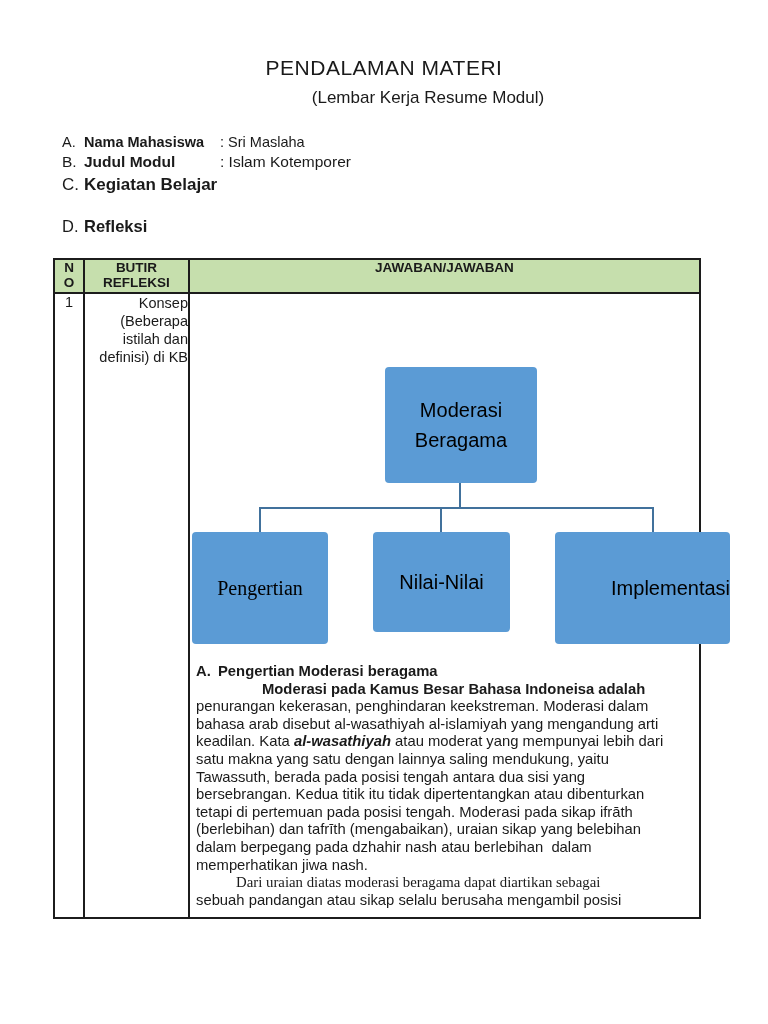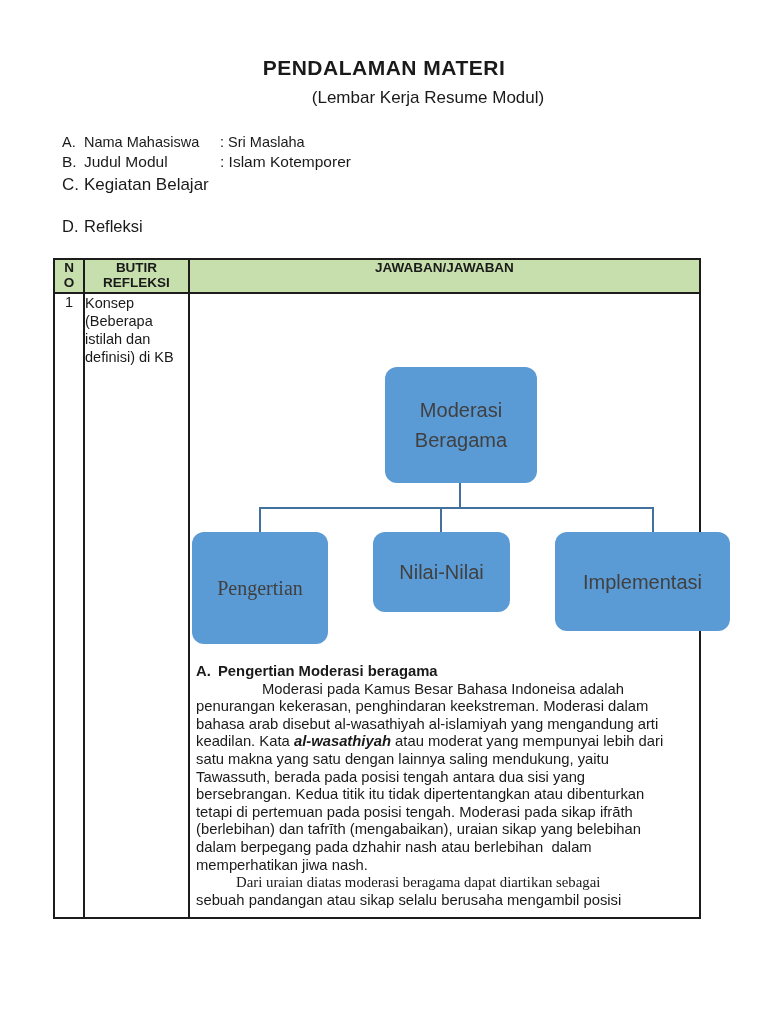--- a/index.html
+++ b/index.html
@@ -1,48 +1,48 @@
 <!DOCTYPE html>
 <html style="--node-blue: #5b9bd5; --connector: #41719c; --header-green: #c6dfad; --border: #1c1c1c; --text: #1a1a1a;"><head>
 <meta charset="utf-8">
 <style>
   html,body{margin:0;padding:0;background:#fff;}
   .page{position:relative;width:768px;height:1024px;background:#fff;overflow:hidden;
         font-family:"Liberation Sans","DejaVu Sans",sans-serif;color:var(--text,#1a1a1a);}
 
   .doc-title{position:absolute;top:56px;left:0;width:768px;text-align:center;
-             font-size:21px;font-weight:bold;letter-spacing:.5px;}
+             font-size:21px;font-weight:normal;letter-spacing:.5px;}
   .doc-subtitle{position:absolute;top:88px;left:0;width:768px;text-align:center;font-size:17px;padding-left:44px;}
 
   .info-list{position:absolute;left:62px;top:134px;}
   .info-row{display:flex;align-items:baseline;}
   .info-row .mk{width:22px;flex:0 0 22px;}
-  .info-row .lb{width:136px;flex:0 0 136px;}
+  .info-row .lb{width:136px;flex:0 0 136px;font-weight:bold;}
   .row-a{font-size:14.5px;margin-bottom:3px;}
   .row-b{font-size:15.5px;margin-bottom:4px;}
   .row-c{font-size:17px;margin-bottom:22px;}
   .row-d{font-size:16.5px;margin-top:0;}
 
   table.refl{position:absolute;left:53px;top:258px;border-collapse:collapse;table-layout:fixed;
              width:646px;}
   table.refl td{border:2px solid var(--border,#1c1c1c);vertical-align:top;padding:0;}
   .hdr td{background:var(--header-green,#c6dfad);text-align:center;vertical-align:middle;
           font-weight:bold;font-size:13.5px;line-height:1.12;height:32px;padding:1px 2px;}
   .body-row td{height:623px;}
   .cell-no{ text-align:center;font-size:14.5px;padding-top:2px;}
-  .cell-butir{font-size:14.5px;line-height:18px;padding:2px 3px 0 5px;}
+  .cell-butir{font-size:14.5px;line-height:18px;padding:2px 3px 0 5px;text-align:right;}
   .cell-respon{position:relative;overflow:visible;}
 
-  .node{position:absolute;background:var(--node-blue,#5b9bd5);color:#404040;border-radius:12px;
+  .node{position:absolute;background:var(--node-blue,#5b9bd5);color:#000000;border-radius:4px;
         display:flex;align-items:center;justify-content:center;text-align:center;
         font-size:20px;line-height:1.5;z-index:2;}
   .node-root{left:195px;top:73px;width:152px;height:116px;}
   .node-c1{left:2px;top:238px;width:136px;height:112px;line-height:1.2;font-family:Liberation Serif, serif;}
-  .node-c2{left:183px;top:238px;width:137px;height:80px;line-height:1.2;justify-content:center;}
-  .node-c3{left:365px;top:238px;width:175px;height:99px;line-height:1.2;}
+  .node-c2{left:183px;top:238px;width:137px;height:100px;line-height:1.2;justify-content:center;}
+  .node-c3{left:365px;top:238px;width:175px;height:112px;line-height:1.2;justify-content:flex-end;}
   .conn{position:absolute;background:var(--connector,#41719c);z-index:1;}
   .conn-trunk{left:269px;top:189px;width:2px;height:26px;}
   .conn-h{left:69px;top:213px;width:395px;height:2px;}
   .conn-s1{left:69px;top:213px;width:2px;height:27px;}
   .conn-s2{left:250px;top:213px;width:2px;height:27px;}
   .conn-s3{left:462px;top:213px;width:2px;height:27px;}
 
   .respon-text{position:absolute;left:6px;top:369px;width:502px;font-size:14.8px;line-height:17.6px;}
   .respon-head{display:flex;font-weight:bold;white-space:pre;}
   .respon-head .mk{width:22px;flex:0 0 22px;}
@@ -121,21 +121,21 @@
         <div class="node node-c3">
           <span>Implementasi</span>
         </div>
 
         <div class="respon-text">
           <div class="respon-head">
             <span class="mk">A.</span>
             <span>Pengertian Moderasi beragama</span>
           </div>
           <div id="respon-lines">
-                <div class="t-line" style="padding-left: 66px;"><span>Moderasi pada Kamus Besar Bahasa Indoneisa adalah</span></div>
+                <div class="t-line" style="padding-left: 66px; font-weight: bold;"><span>Moderasi pada Kamus Besar Bahasa Indoneisa adalah</span></div>
                 <div class="t-line"><span>penurangan kekerasan, penghindaran keekstreman. Moderasi dalam</span></div>
                 <div class="t-line"><span>bahasa arab disebut al-wasathiyah al-islamiyah yang mengandung arti</span></div>
                 <div class="t-line"><span>keadilan. Kata </span><em>al-wasathiyah</em><span> atau moderat yang mempunyai lebih dari</span></div>
                 <div class="t-line"><span>satu makna yang satu dengan lainnya saling mendukung, yaitu</span></div>
                 <div class="t-line"><span>Tawassuth, berada pada posisi tengah antara dua sisi yang</span></div>
                 <div class="t-line"><span>bersebrangan. Kedua titik itu tidak dipertentangkan atau dibenturkan</span></div>
                 <div class="t-line"><span>tetapi di pertemuan pada posisi tengah. Moderasi pada sikap ifrāth</span></div>
                 <div class="t-line"><span>(berlebihan) dan tafrīth (mengabaikan), uraian sikap yang belebihan</span></div>
                 <div class="t-line"><span>dalam berpegang pada dzhahir nash atau berlebihan  dalam</span></div>
                 <div class="t-line"><span>memperhatikan jiwa nash.</span></div>

